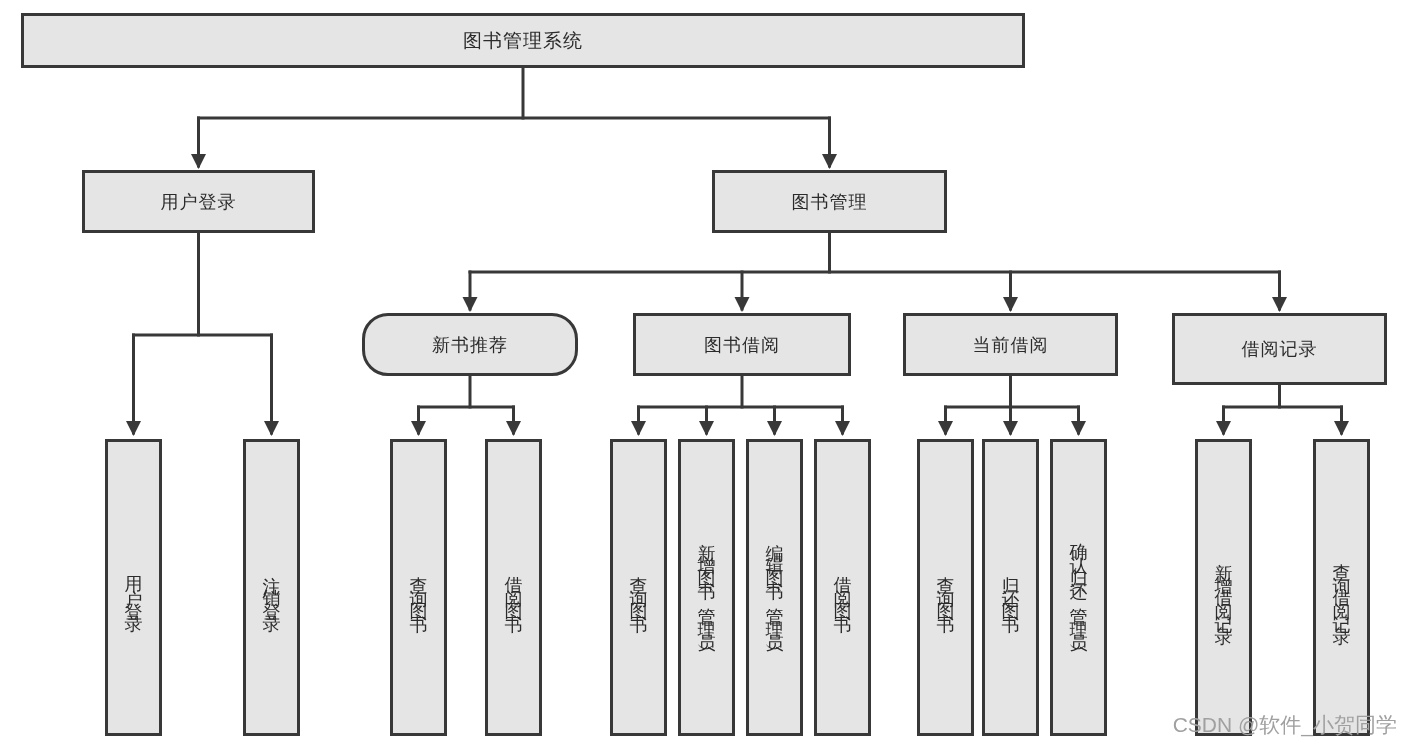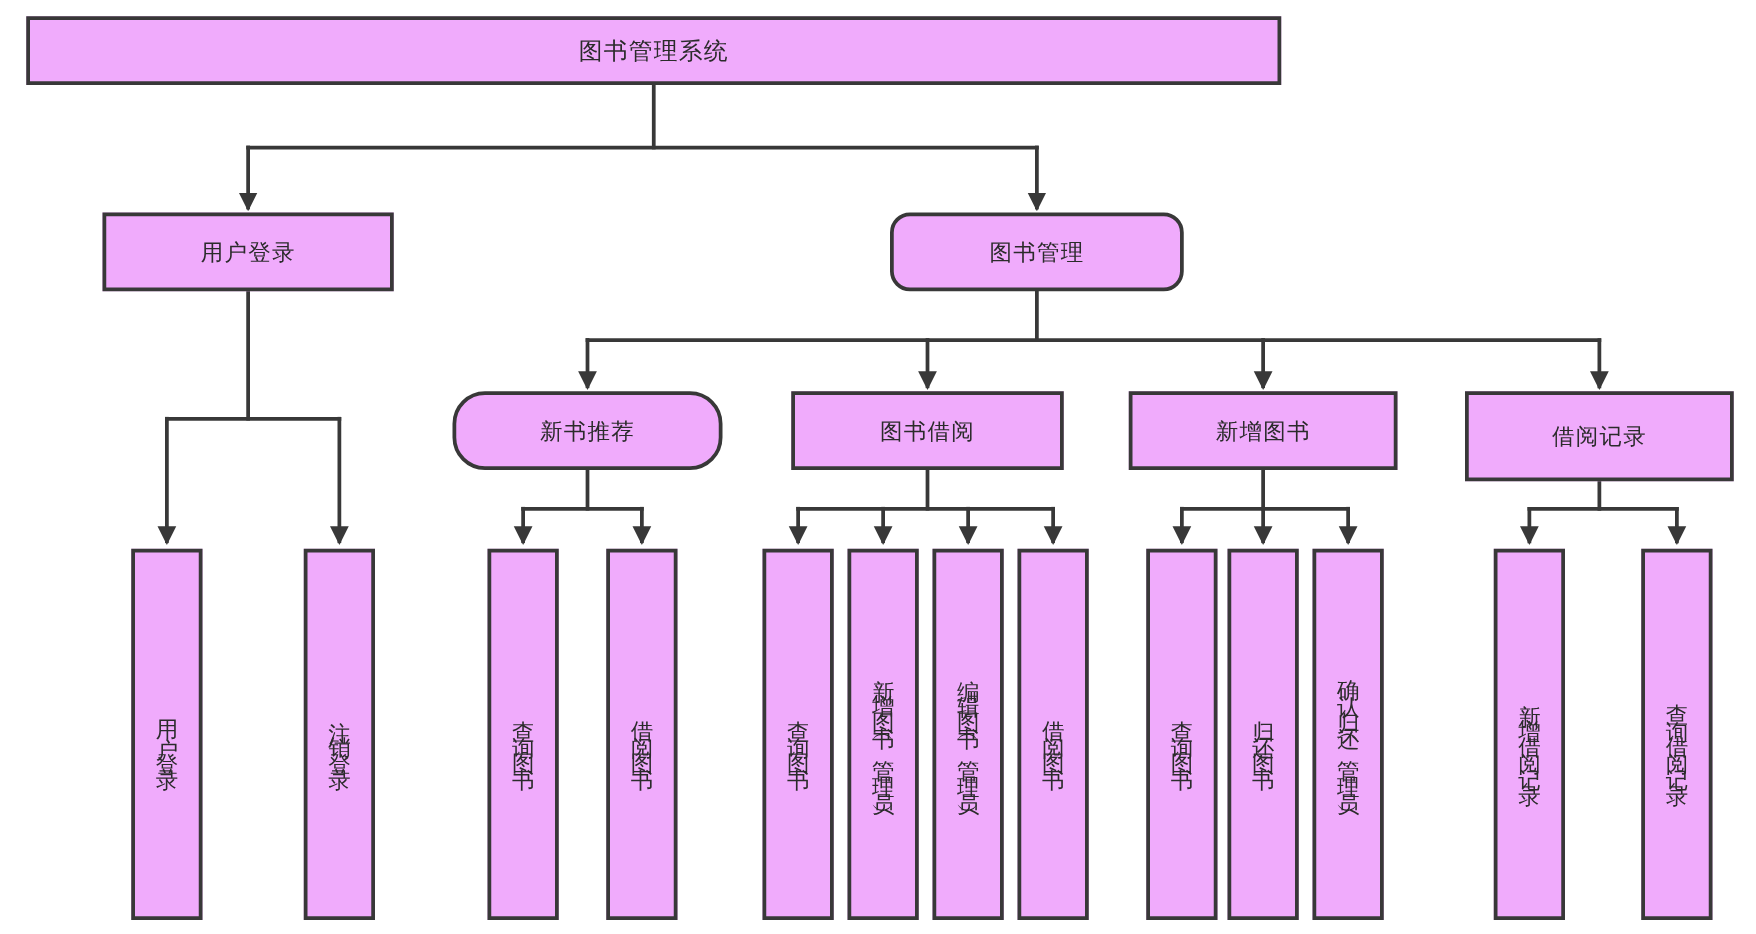--- a/index.html
+++ b/index.html
@@ -14,21 +14,21 @@
   .wires {
     position: absolute;
     left: 0; top: 0;
     width: 1405px; height: 747px;
     z-index: 0;
   }
   .node {
     position: absolute;
     box-sizing: border-box;
     border: 3px solid #383838;
-    background: #f0abfc;
+    background: #e5e5e5;
     display: flex;
     align-items: center;
     justify-content: center;
     color: #2b2b2b;
     z-index: 1;
   }
   .hlabel { font-size: 18px; letter-spacing: 1px; white-space: nowrap; }
   .root .hlabel { font-size: 19px; }
   .vbox .vlabel {
     writing-mode: vertical-rl;
@@ -103,32 +103,32 @@
     </g>
   </svg>
 
   <div class="node root" style="left:21px; top:13px; width:1004px; height:55px;">
     <span class="hlabel">图书管理系统</span>
   </div>
 
   <div class="node" style="left:82px; top:170px; width:233px; height:63px;">
     <span class="hlabel">用户登录</span>
   </div>
-  <div class="node" style="left:712px; top:170px; width:235px; height:63px;border-radius:16px;">
+  <div class="node" style="left:712px; top:170px; width:235px; height:63px;">
     <span class="hlabel">图书管理</span>
   </div>
 
   <div class="node" style="left:362px; top:313px; width:216px; height:63px;border-radius:26px;">
     <span class="hlabel">新书推荐</span>
   </div>
   <div class="node" style="left:633px; top:313px; width:218px; height:63px;">
     <span class="hlabel">图书借阅</span>
   </div>
   <div class="node" style="left:903px; top:313px; width:215px; height:63px;">
-    <span class="hlabel">新增图书</span>
+    <span class="hlabel">当前借阅</span>
   </div>
   <div class="node" style="left:1172px; top:313px; width:215px; height:72px;">
     <span class="hlabel">借阅记录</span>
   </div>
 
   <div class="node vbox" style="left:105px; top:439px; width:57px; height:297px;">
     <span class="vlabel">用户登录</span>
   </div>
   <div class="node vbox" style="left:243px; top:439px; width:57px; height:297px;">
     <span class="vlabel">注销登录</span>
@@ -164,14 +164,15 @@
     <span class="vlabel">确认归还（管理员）</span>
   </div>
 
   <div class="node vbox" style="left:1195px; top:439px; width:57px; height:297px;">
     <span class="vlabel">新增借阅记录</span>
   </div>
   <div class="node vbox" style="left:1313px; top:439px; width:57px; height:297px;">
     <span class="vlabel">查询借阅记录</span>
   </div>
 
+  <div class="watermark">CSDN @软件_小贺同学</div>
 
 </div>
 
 </body></html>

